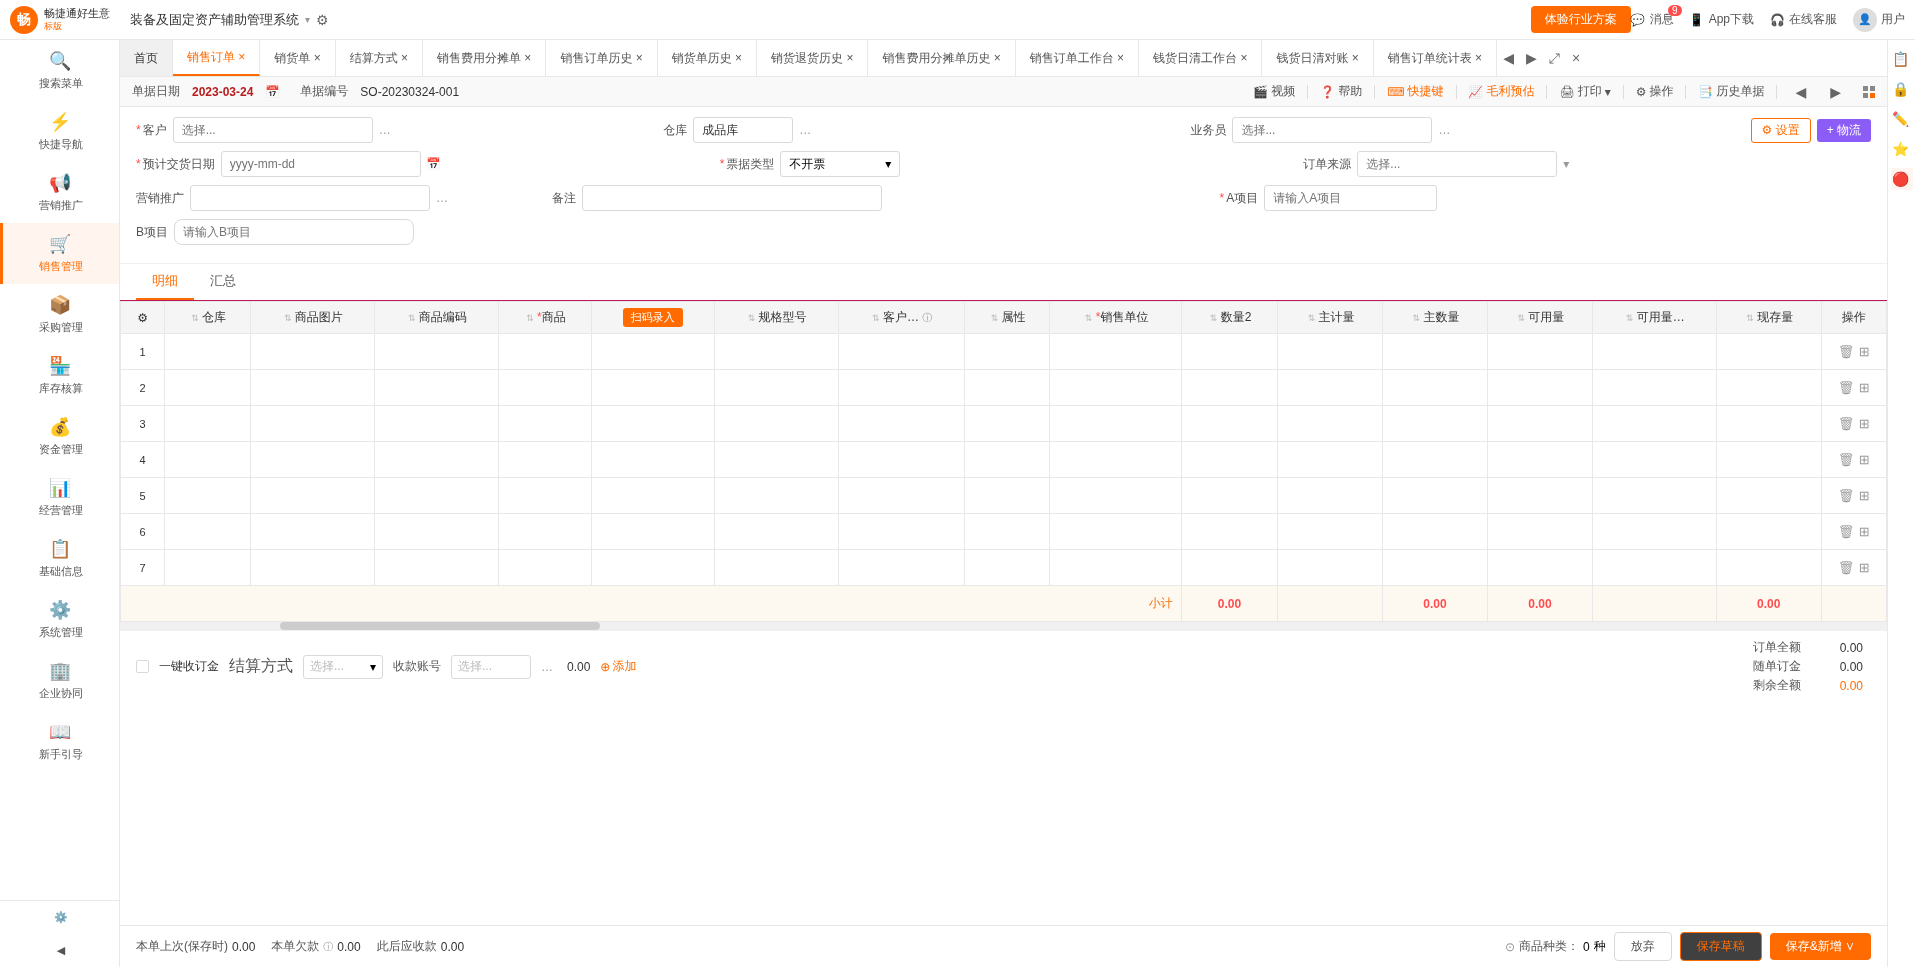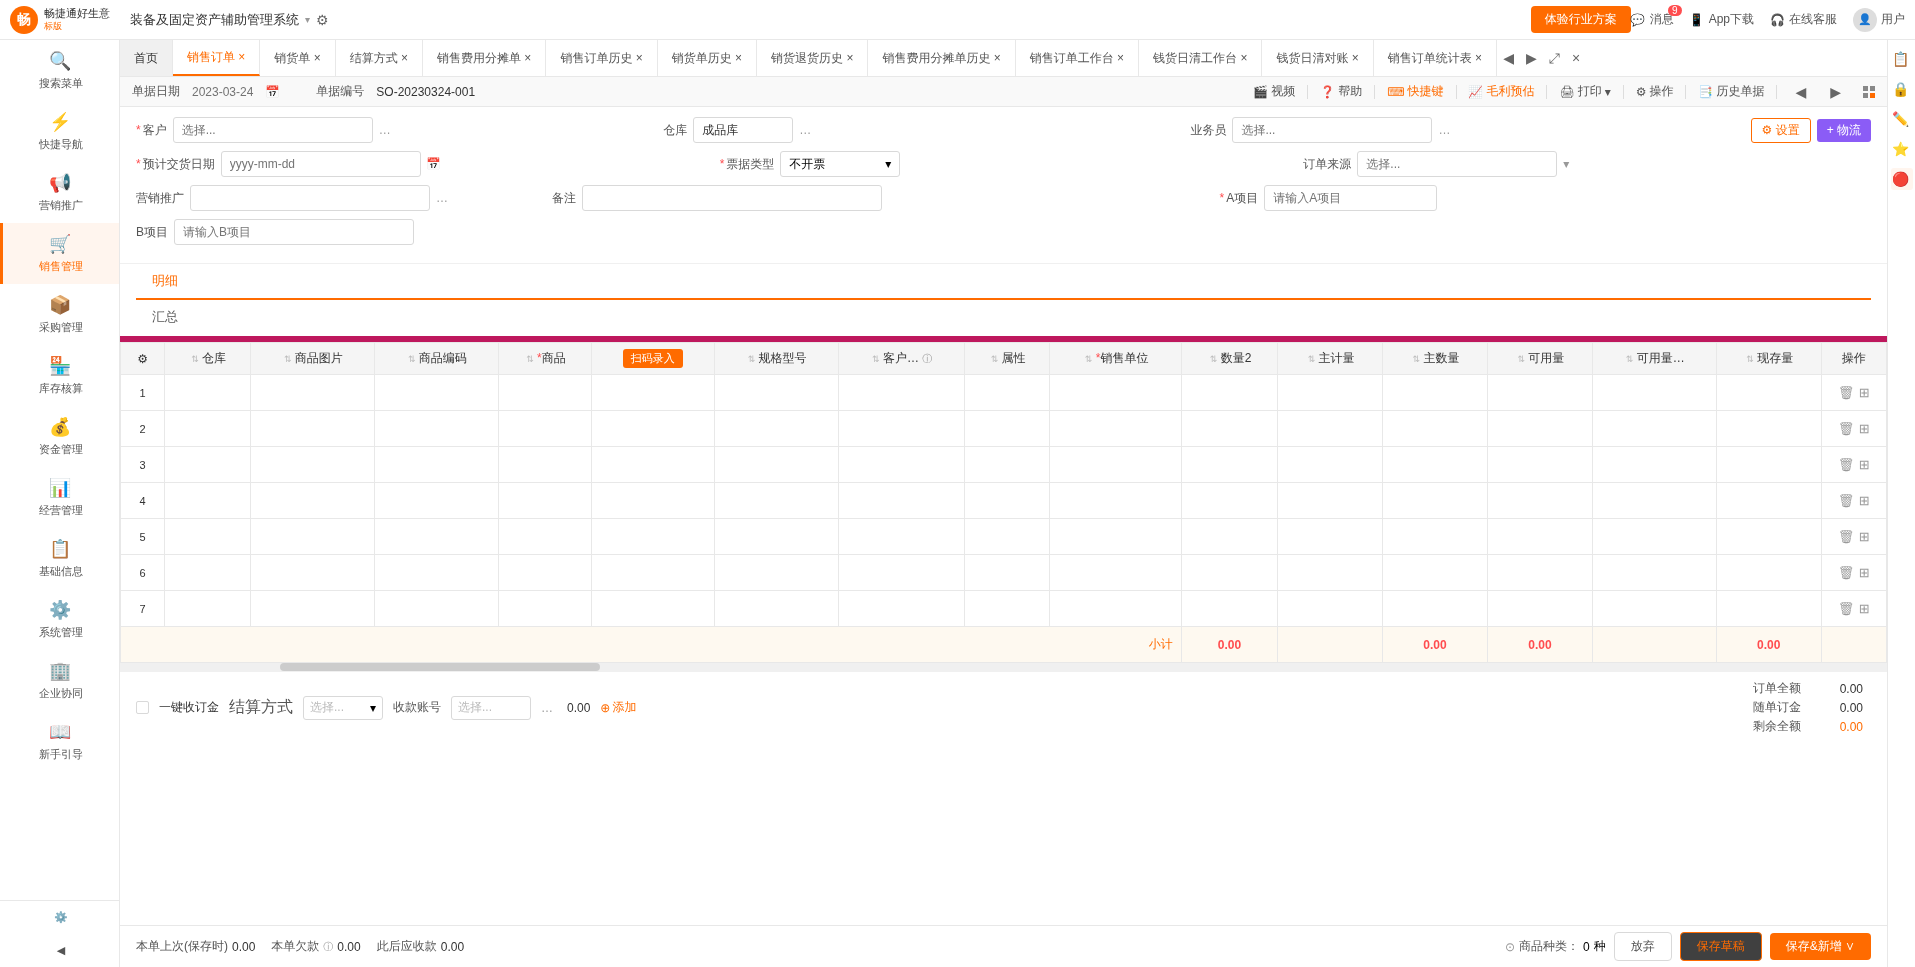--- a/index.html
+++ b/index.html
@@ -168,21 +168,21 @@
       min-width: 120px;
       height: 26px;
       background: #fff;
       display: flex;
       align-items: center;
       justify-content: space-between;
       cursor: pointer;
     }
 
     
-    .detail-tabs { display: flex; padding: 0 16px; border-bottom: 6px solid #be185d; flex-direction: column; }
+    .detail-tabs { display: flex; padding: 0 16px; border-bottom: 1px solid #be185d; }
     .detail-tab {
       padding: 8px 16px;
       cursor: pointer;
       color: #555;
       font-size: 13px;
       border-bottom: 2px solid transparent;
     }
     .detail-tab.active { color: #ff6b00; border-bottom: 2px solid #ff6b00; }
 
     
@@ -452,23 +452,23 @@
       <div class="tab-nav-btn">◀</div>
       <div class="tab-nav-btn">▶</div>
       <div class="tab-nav-btn">⤢</div>
       <div class="tab-nav-btn">×</div>
     </div>
 
     <div class="page-content">
 
       <div class="page-toolbar">
         <span style="color:#555;font-size:12px;">单据日期</span>
-        <span style="font-weight:normal;color:#737373;font-size:12px;">2023-03-24</span>
+        <span style="font-weight:bold;color:#b91c1c;font-size:12px;">2023-03-24</span>
         <span style="color:#999;font-size:12px;">📅</span>
-        <span style="color:#555;font-size:12px;margin-left:24px;">单据编号</span>
+        <span style="color:#555;font-size:12px;margin-left:8px;">单据编号</span>
         <span style="color:#333;font-size:12px;">SO-20230324-001</span>
         <div style="flex:1;"></div>
         <div class="toolbar-btn">
           <span>🎬</span>
           <span>视频</span>
         </div>
         <div class="toolbar-sep"></div>
         <div class="toolbar-btn">
           <span>❓</span>
           <span>帮助</span>
@@ -570,21 +570,21 @@
           </div>
           <div class="form-field">
             <span class="form-label required">A项目</span>
             <input class="form-input" type="text" placeholder="请输入A项目" style="color: rgb(187, 187, 187);">
           </div>
         </div>
 
         <div class="form-row">
           <div class="form-field">
             <span class="form-label">B项目</span>
-            <input class="form-input" type="text" style="min-width: 240px;" placeholder="请输入B项目">
+            <input class="form-input" type="text" style="min-width: 240px; border-radius: 8px;" placeholder="请输入B项目">
           </div>
         </div>
       </div>
 
       <div class="detail-tabs">
         <div class="detail-tab active">明细</div>
         <div class="detail-tab">汇总</div>
       </div>
 
       <div style="overflow-x:auto;">

